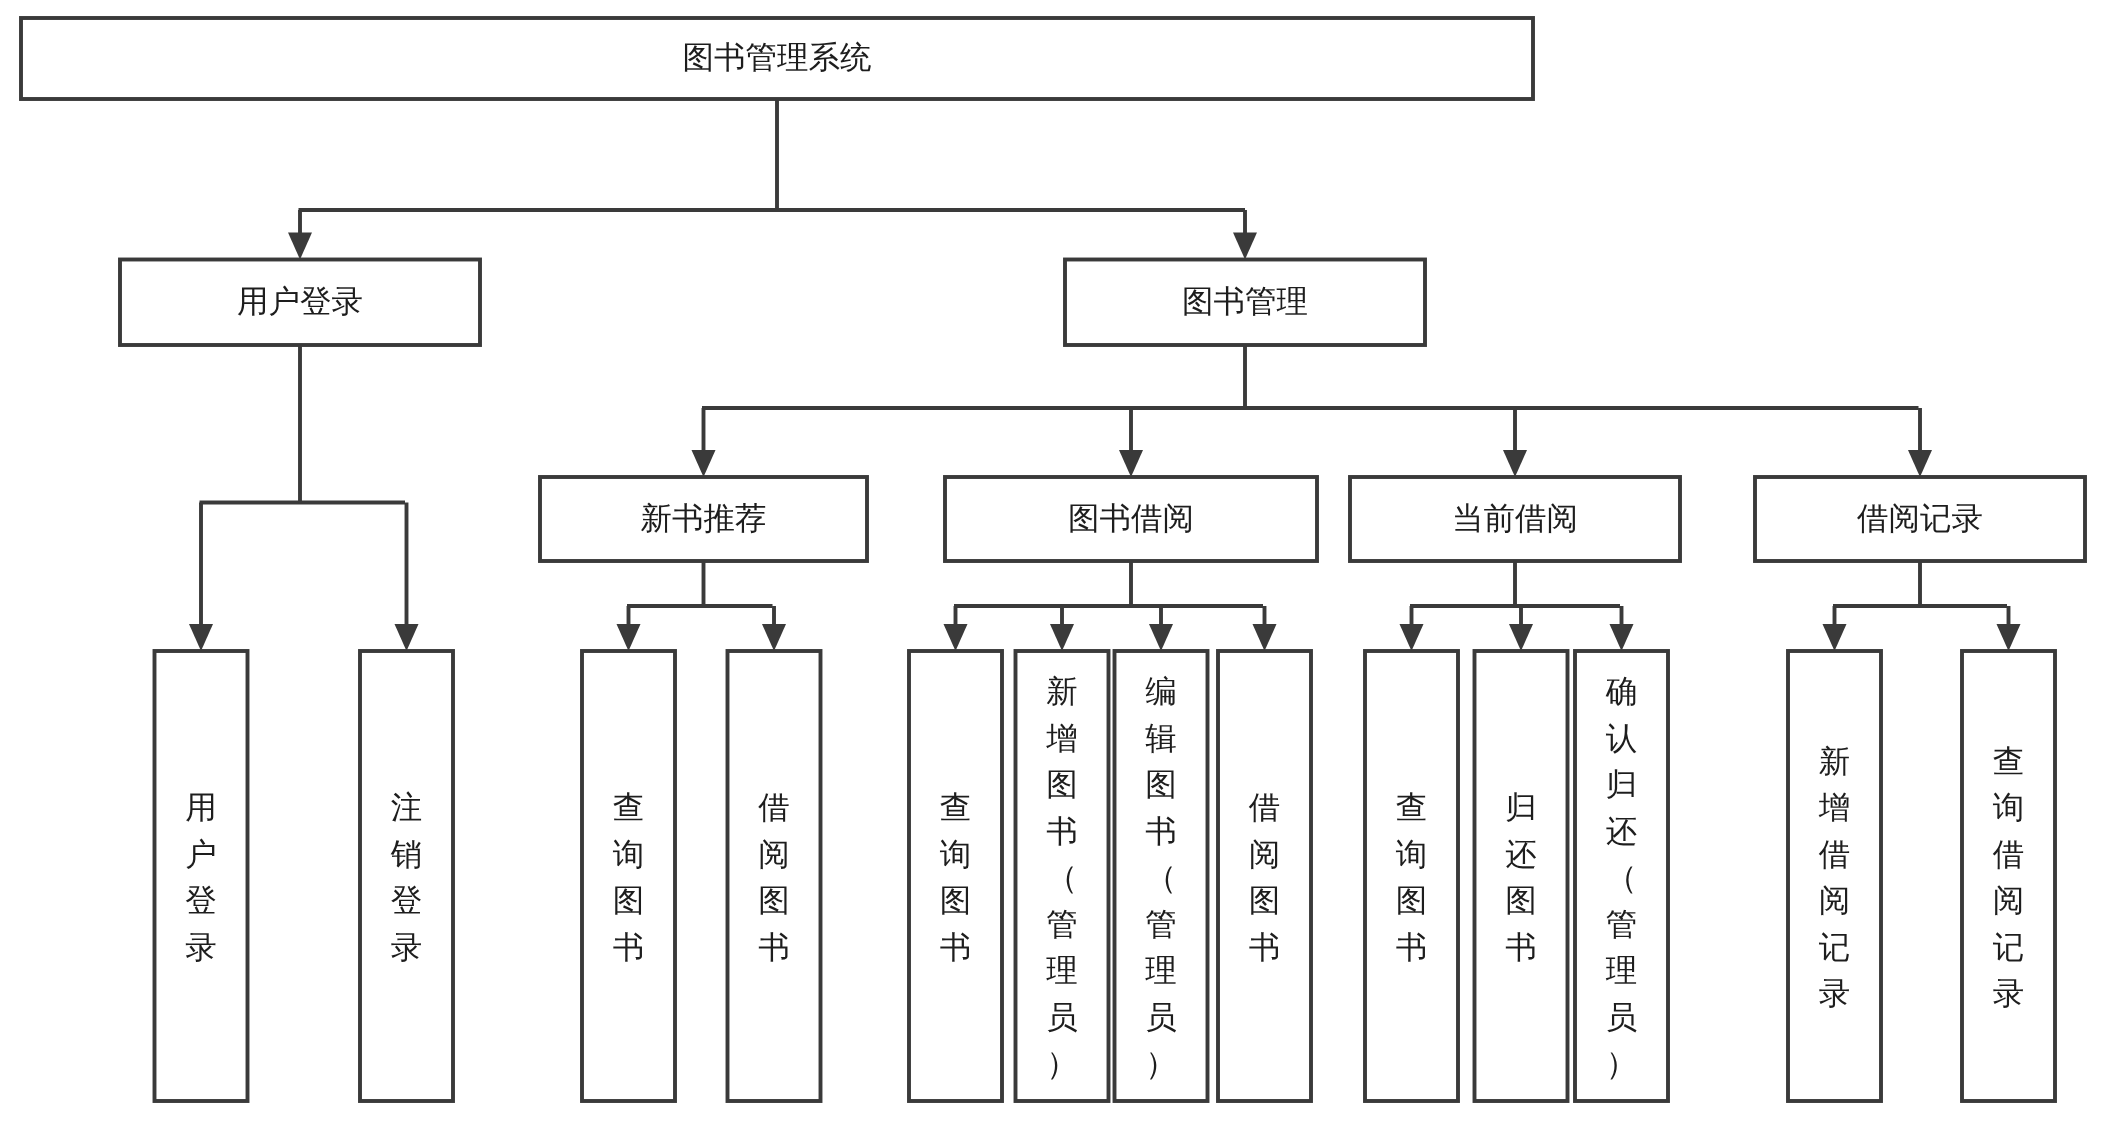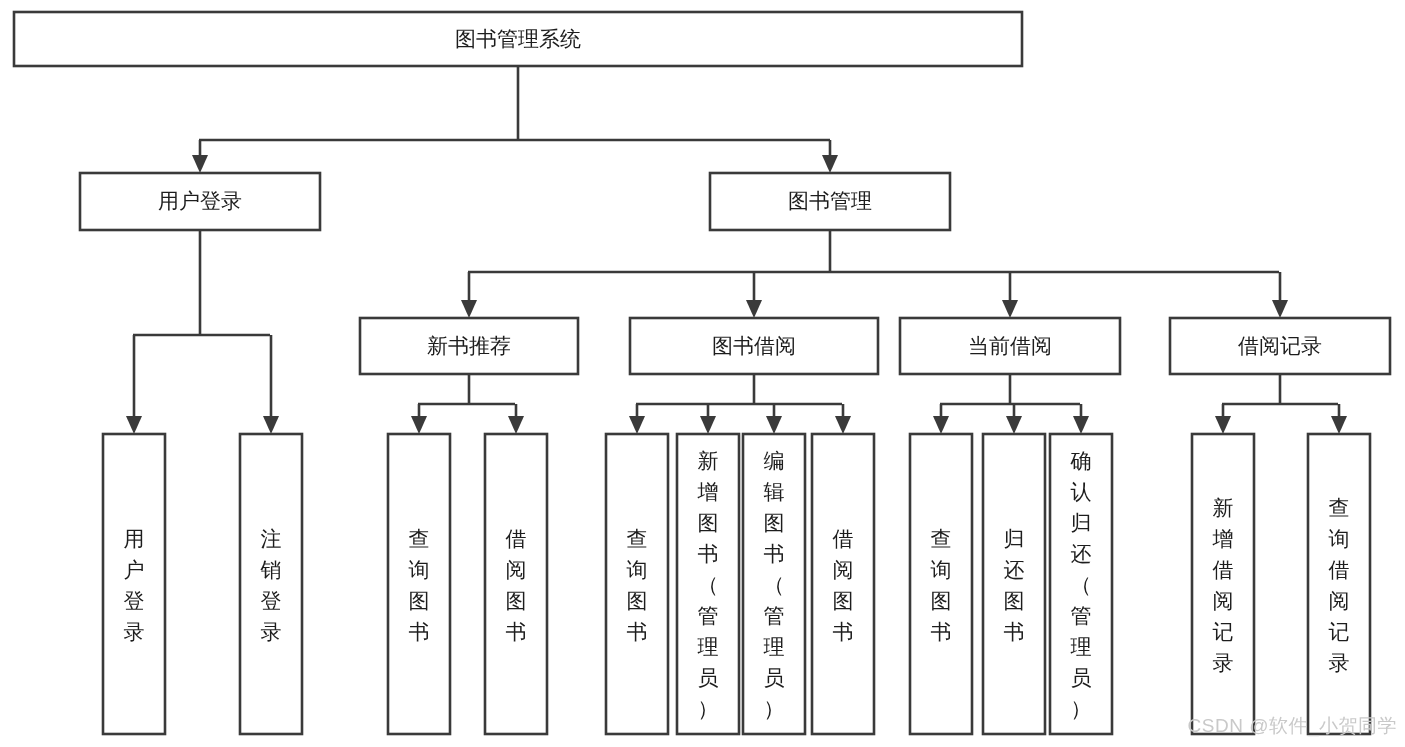--- a/index.html
+++ b/index.html
@@ -198,14 +198,13 @@
         <g>
           <rect x="1192" y="434" width="62" height="300" class="node-box"></rect>
           <text x="1223" y="514.5" class="node-label-v"><tspan x="1223" y="514.5">新</tspan><tspan x="1223" y="545.5">增</tspan><tspan x="1223" y="576.5">借</tspan><tspan x="1223" y="607.5">阅</tspan><tspan x="1223" y="638.5">记</tspan><tspan x="1223" y="669.5">录</tspan></text>
         </g>
         <g>
           <rect x="1308" y="434" width="62" height="300" class="node-box"></rect>
           <text x="1339" y="514.5" class="node-label-v"><tspan x="1339" y="514.5">查</tspan><tspan x="1339" y="545.5">询</tspan><tspan x="1339" y="576.5">借</tspan><tspan x="1339" y="607.5">阅</tspan><tspan x="1339" y="638.5">记</tspan><tspan x="1339" y="669.5">录</tspan></text>
         </g>
       </g>
   </svg>
-  <div class="watermark">CSDN @软件_小贺同学</div>
 </div>
 
 </body></html>

